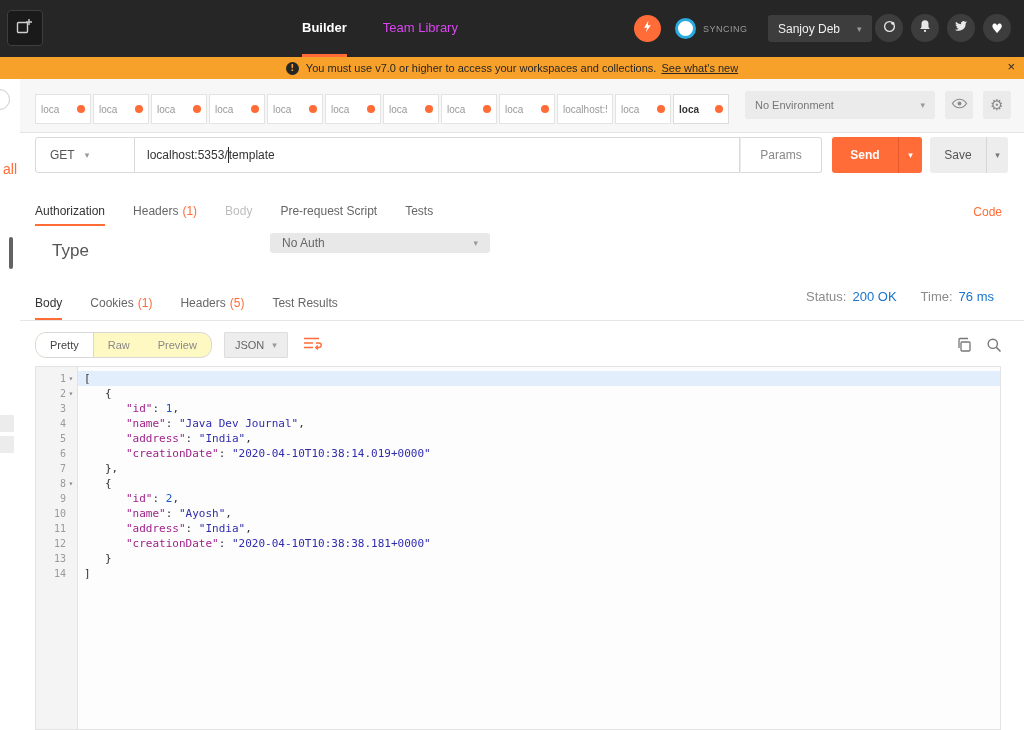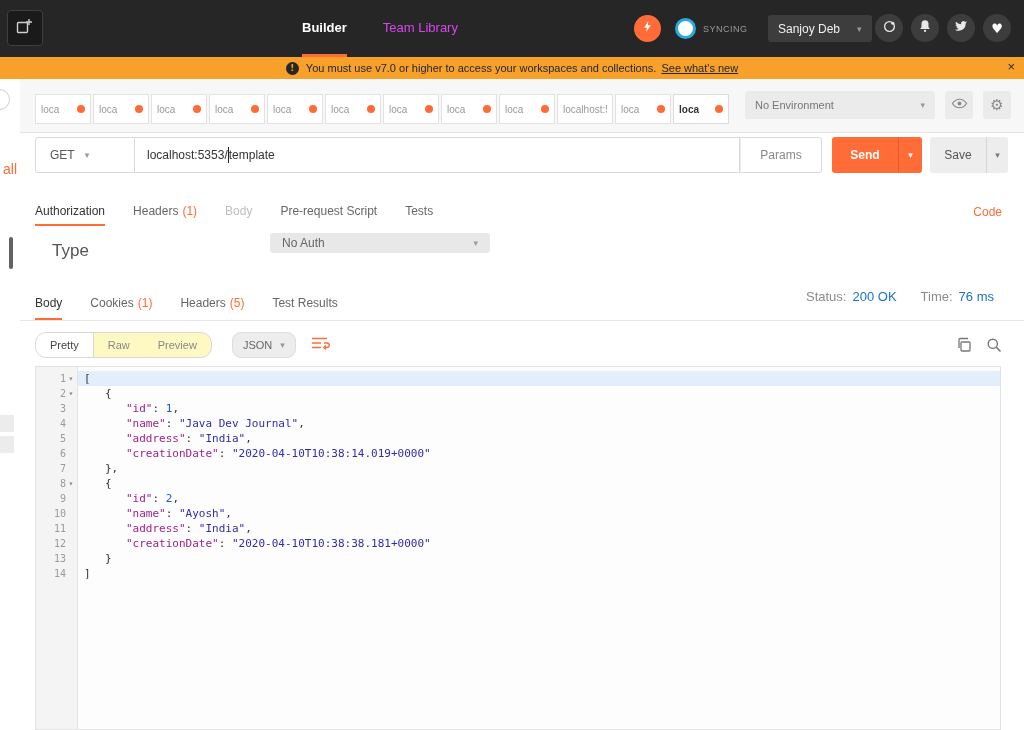--- a/index.html
+++ b/index.html
@@ -82,21 +82,21 @@
   .resp-meta { position:absolute; right:30px; top:0; bottom:16px; display:flex; align-items:center; gap:6px; font-size:13px; }
   .meta-label { color:#8b8b8b; }
   .meta-value { color:#1673ce; }
   .meta-gap { width:12px; }
 
   
   .view-bar { position:absolute; top:331px; left:35px; right:22px; height:27px; display:flex; align-items:center; }
   .mode-group { display:flex; border:1px solid #d8d8d8; border-radius:11px; overflow:hidden; background:#fef9c3; height:26px; }
   .mode { padding:0 14px; font-size:11px; color:#888; display:flex; align-items:center; cursor:pointer; }
   .mode.active { background:#fff; color:#444; border-right:1px solid #d8d8d8; }
-  .format-select { margin-left:20px; height:26px; background:#ededed; border:1px solid #ddd; border-radius:9px; font-size:11px; color:#666; display:flex; align-items:center; padding:0 10px; gap:8px; cursor:pointer; }
+  .format-select { margin-left:12px; height:26px; background:#ededed; border:1px solid #ddd; border-radius:1px; font-size:11px; color:#666; display:flex; align-items:center; padding:0 10px; gap:8px; cursor:pointer; }
   .format-select .chev { color:#999; font-size:9px; }
   .wrap-btn { margin-left:14px; display:flex; align-items:center; cursor:pointer; }
   .rt-icons { margin-left:auto; display:flex; gap:14px; align-items:center; }
   .rt-icons > span { cursor:pointer; display:flex; }
 
   
   .code-panel { position:absolute; top:366px; left:35px; width:966px; bottom:0; border:1px solid #e3e3e3; background:#fdfdfd; overflow:hidden; }
   .gutter-bg { position:absolute; left:0; top:0; bottom:0; width:42px; background:#f4f4f4; border-right:1px solid #e3e3e3; }
   .code-lines { position:relative; padding-top:4px; }
   .code-row { position:relative; display:flex; height:15px; line-height:15px; font-family:"DejaVu Sans Mono","Liberation Mono",monospace; font-size:11px; }

